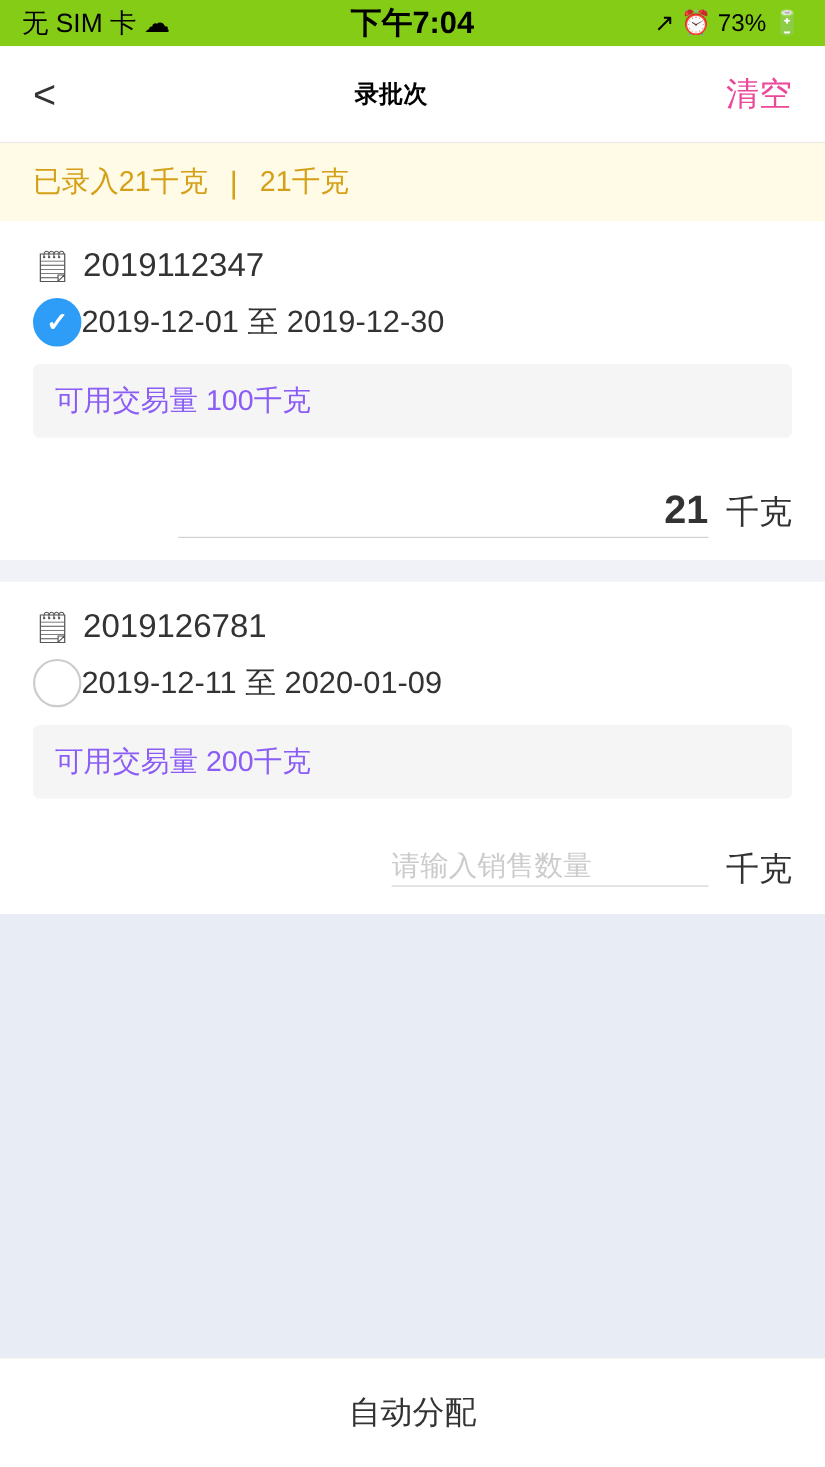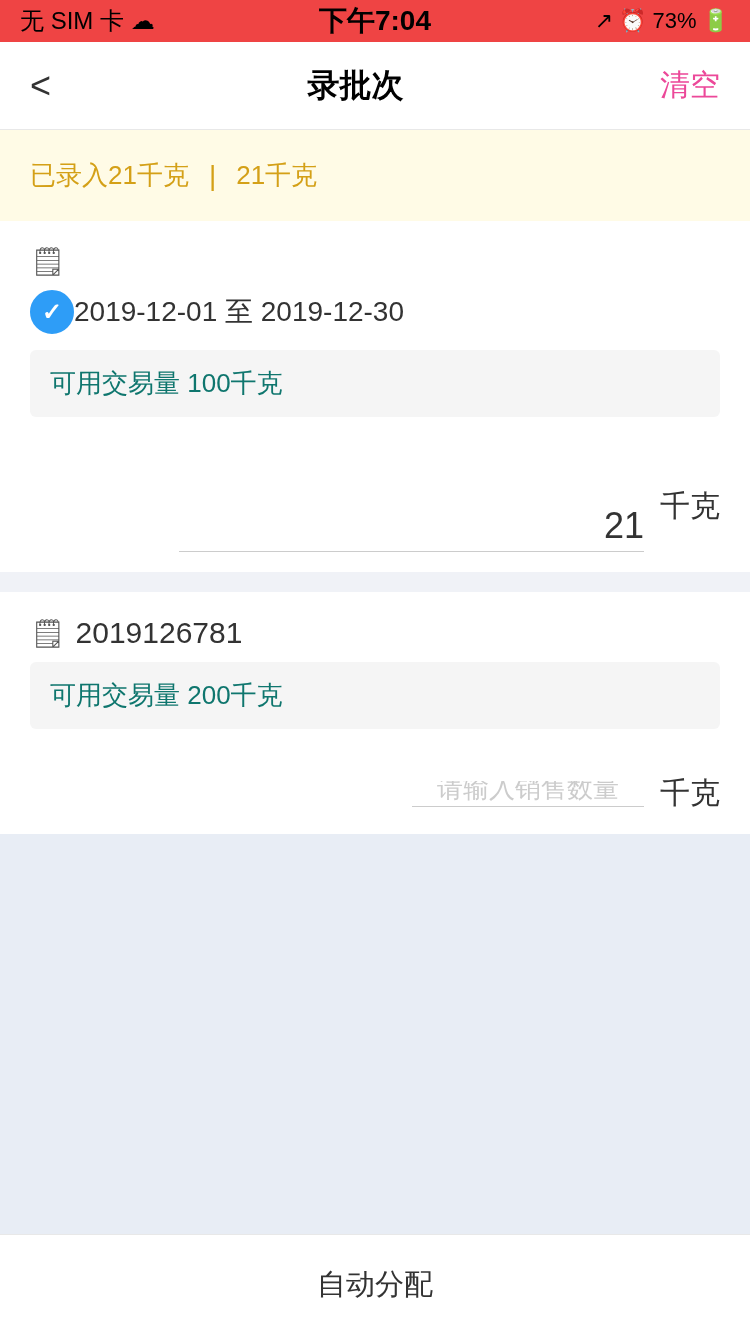--- a/index.html
+++ b/index.html
@@ -9,21 +9,21 @@
       min-height: 1334px;
       font-family: -apple-system, "PingFang SC", "Helvetica Neue", Arial, sans-serif;
       background: #f0f2f7;
       display: flex;
       flex-direction: column;
     }
 
     
     .status-bar {
       height: 42px;
-      background: #ef4444;
+      background: #84cc16;
       display: flex;
       align-items: center;
       justify-content: space-between;
       padding: 0 20px;
       font-size: 24px;
       gap: 44px;
     }
     .status-left {
       display: flex;
       align-items: center;
@@ -53,34 +53,34 @@
       justify-content: space-between;
       padding: 0 30px;
       border-bottom: 1px solid #e8e8e8;
     }
     .nav-back {
       font-size: 36px;
       color: #333;
       cursor: pointer;
     }
     .nav-title {
-      font-size: 32px;
+      font-size: 22px;
       font-weight: 600;
       color: #000;
     }
     .nav-clear {
       font-size: 30px;
       color: #ec4899;
       cursor: pointer;
     }
 
     
     .info-bar {
       background: #fffbe6;
-      padding: 28px 30px;
+      padding: 18px 30px;
       display: flex;
       align-items: center;
       gap: 20px;
       font-size: 26px;
     }
     .info-label {
       color: #d4a017;
     }
     .info-divider {
       color: #d4a017;
@@ -140,21 +140,21 @@
     }
     .date-range {
       font-size: 28px;
       color: #333;
     }
     .avail-box {
       background: #f5f5f5;
       border-radius: 6px;
       padding: 16px 20px;
       font-size: 26px;
-      color: #0f766e;
+      color: #8b5cf6;
       margin: 0 0 16px 0;
     }
     .quantity-input {
       font-size: 36px;
       color: #333;
       font-weight: 500;
       border: none;
       outline: none;
       text-align: right;
       min-width: 80px;
@@ -239,48 +239,53 @@
 <div class="info-bar">
   <span class="info-label">已录入21千克</span>
   <span class="info-divider">|</span>
   <span class="info-value">21千克</span>
 </div>
 
 <div class="batch-section">
   <div class="batch-item">
     <div class="batch-header">
       <span class="batch-icon">🗒</span>
+      <span class="batch-id">2019112347</span>
     </div>
     <div class="batch-row">
       <div class="radio-btn checked"></div>
       <span class="date-range">2019-12-01 至 2019-12-30</span>
     </div>
     <div class="avail-box">可用交易量 100千克</div>
   </div>
   <div style="display:flex; align-items:center; justify-content:flex-end; padding: 8px 30px 20px 30px; background:#fff; gap:16px;">
     <div style="display:flex; align-items:center; border-bottom:1px solid #ccc; padding-bottom:4px; gap:12px;">
-      <input type="text" class="quantity-input" value="21" style="font-size: 36px; color: rgb(51, 51, 51); font-weight: 400; border: none; outline: none; text-align: right; min-width: 60px; background: transparent; margin-top: 44px;">
+      <input type="text" class="quantity-input" value="21" style="font-size: 36px; color: rgb(51, 51, 51); font-weight: 700; border: none; outline: none; text-align: right; min-width: 60px; background: transparent;">
     </div>
     <span class="quantity-unit">千克</span>
   </div>
 </div>
 
 <div class="section-gap"></div>
 
 <div class="batch-section">
   <div class="batch-item">
     <div class="batch-header">
       <span class="batch-icon">🗒</span>
       <span class="batch-id">2019126781</span>
     </div>
+    <div class="batch-row">
+      <div class="radio-btn"></div>
+      <span class="date-range">2019-12-11 至 2020-01-09</span>
+    </div>
     <div class="avail-box">可用交易量 200千克</div>
   </div>
   <div style="display:flex; align-items:center; justify-content:flex-end; padding: 8px 30px 20px 30px; background:#fff; gap:16px;">
     <div style="display:flex; align-items:center; border-bottom:1px solid #ccc; padding-bottom:4px; gap:12px;">
-      <input type="text" class="quantity-input" placeholder="请输入销售数量" style="font-size: 18px; color: rgb(204, 204, 204); border: none; outline: none; text-align: center; min-width: 200px; background: transparent;">
+      <input type="text" class="quantity-input" placeholder="请输入销售数量" style="font-size: 22px; color: rgb(204, 204, 204); border: none; outline: none; text-align: left; min-width: 200px; background: transparent;">
     </div>
     <span class="quantity-unit">千克</span>
   </div>
 </div>
 
 <div class="content-area"></div>
 
 <div class="bottom-bar">
   <div class="btn-auto">自动分配</div>
 </div>

